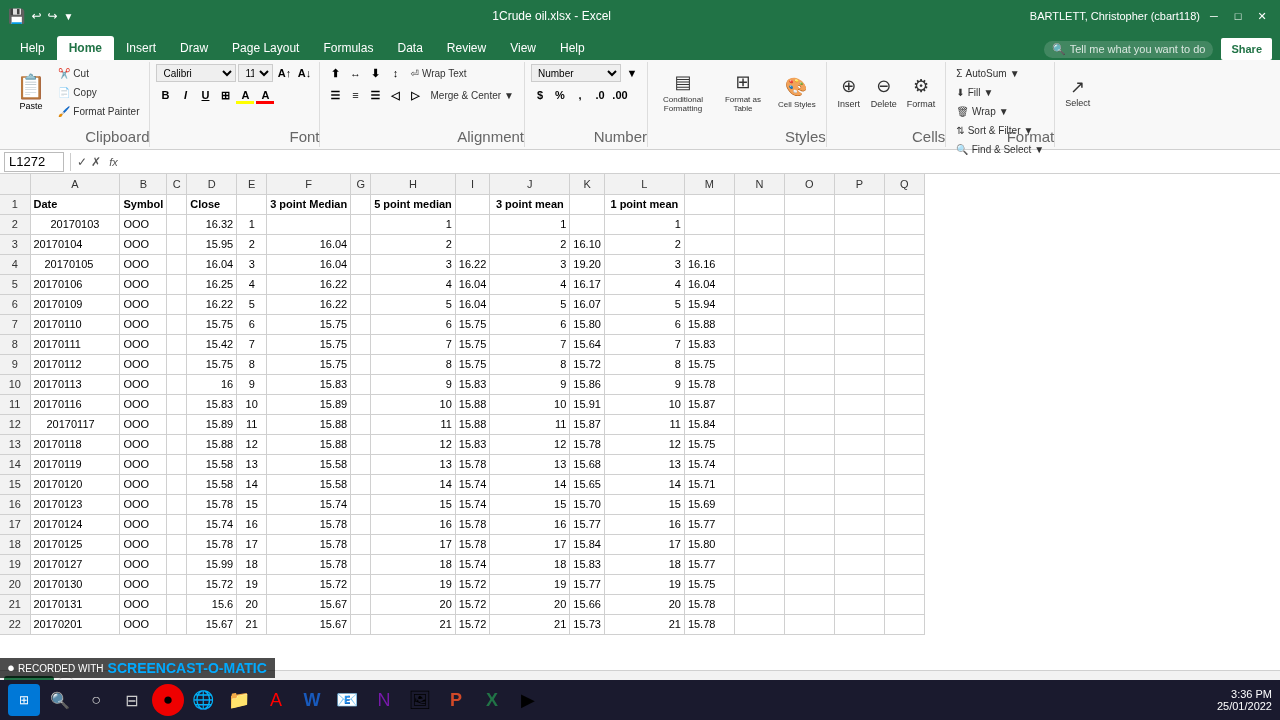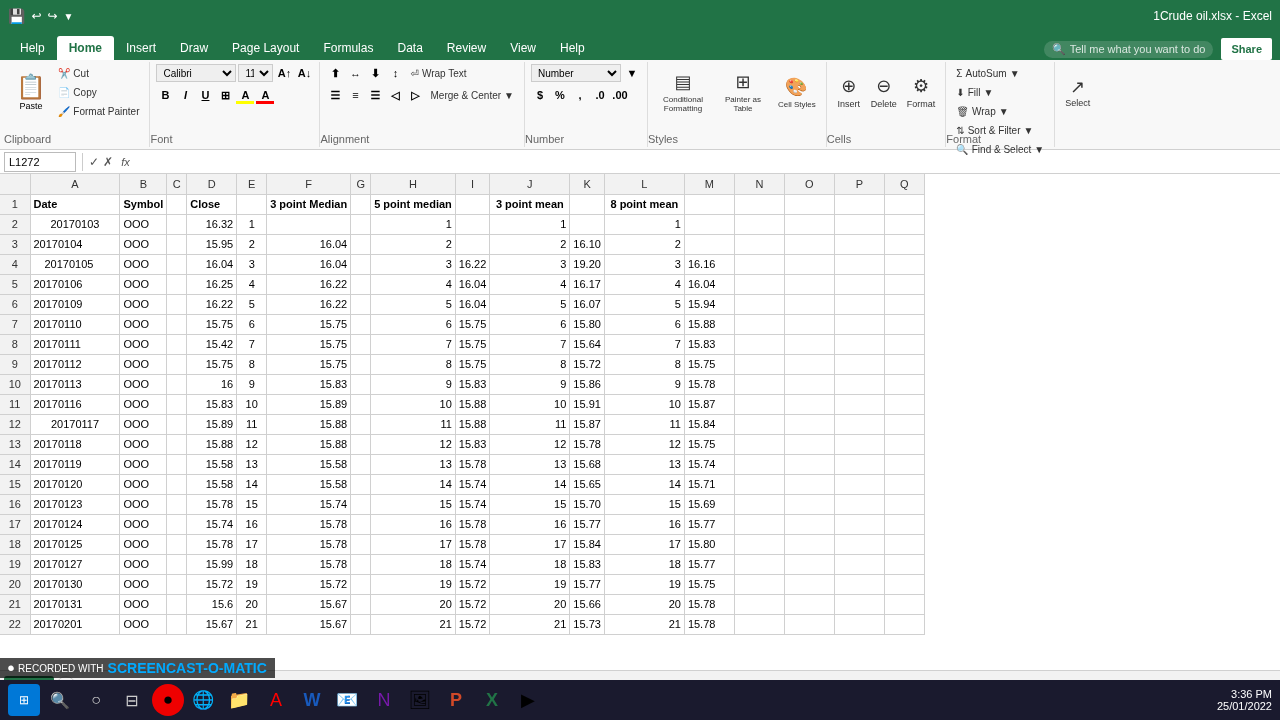--- a/index.html
+++ b/index.html
@@ -59,27 +59,27 @@
       display: flex;
       flex-direction: column;
       align-items: flex-start;
       border-right: 1px solid #ddd;
       padding: 2px 6px;
       min-width: fit-content;
       position: relative;
     }
     .ribbon-group:last-child { border-right: none; }
     .ribbon-group-label {
-      font-size: 11px;
+      font-size: 15px;
       color: #666;
       position: absolute;
       bottom: 2px;
       left: 0;
       right: 0;
-      text-align: left;
+      text-align: right;
     }
     .ribbon-group-content {
       display: flex;
       align-items: flex-start;
       gap: 2px;
       flex: 1;
       padding-bottom: 14px;
     }
     .ribbon-btn {
       display: flex;
@@ -235,20 +235,26 @@
 <body>
 
 <div id="title-bar">
   <div class="left">
     <span style="font-size:14px;">💾</span>
     <span style="font-size:12px;">↩</span>
     <span style="font-size:12px;">↪</span>
     <span style="font-size:10px;">▼</span>
   </div>
   <div class="center">1Crude oil.xlsx  -  Excel</div>
+  <div class="right">
+    <span style="font-size:11px;">BARTLETT, Christopher (cbart118)</span>
+    <span class="win-btn">─</span>
+    <span class="win-btn">□</span>
+    <span class="win-btn">✕</span>
+  </div>
 </div>
 
 <div id="ribbon-tabs">
   <div class="ribbon-tab">Help</div>
   <div class="ribbon-tab active">Home</div>
   <div class="ribbon-tab">Insert</div>
   <div class="ribbon-tab">Draw</div>
   <div class="ribbon-tab">Page Layout</div>
   <div class="ribbon-tab">Formulas</div>
   <div class="ribbon-tab">Data</div>
@@ -365,21 +371,21 @@
   </div>
 
   <div class="ribbon-group">
     <div class="ribbon-group-content">
       <div class="ribbon-btn">
         <div class="ribbon-btn-icon">▤</div>
         <div style="font-size:8px;text-align:center;white-space:normal;max-width:50px;">Conditional Formatting</div>
       </div>
       <div class="ribbon-btn">
         <div class="ribbon-btn-icon">⊞</div>
-        <div style="font-size:8px;text-align:center;white-space:normal;max-width:50px;">Painter as Table</div>
+        <div style="font-size:8px;text-align:center;white-space:normal;max-width:50px;">Format as Table</div>
       </div>
       <div class="ribbon-btn">
         <div class="ribbon-btn-icon">🎨</div>
         <div style="font-size:8px;text-align:center;white-space:normal;max-width:40px;">Cell Styles</div>
       </div>
     </div>
     <div class="ribbon-group-label">Styles</div>
   </div>
 
   <div class="ribbon-group">
@@ -435,21 +441,21 @@
     <div class="ribbon-group-content">
       <div class="ribbon-btn" style="height:56px;justify-content:center;align-items:center;flex-direction:column;">
         <div style="font-size:18px;">↗</div>
         <div style="font-size:9px;">Select</div>
       </div>
     </div>
   </div>
 </div>
 
 <div id="formula-bar">
-  <input type="text" id="cell-ref" value="L1272" style="width: 72px; border: 1px solid rgb(187, 187, 187); padding: 1px 4px; font-size: 11px; height: 20px;">
+  <input type="text" id="cell-ref" value="L1272" style="width: 60px; border: 1px solid rgb(187, 187, 187); padding: 1px 4px; font-size: 13px; height: 20px;">
   <div class="formula-divider"></div>
   <span style="font-size:12px;color:#555;cursor:pointer;">✓</span>
   <span style="font-size:12px;color:#555;cursor:pointer;">✗</span>
   <span class="fx-btn">fx</span>
   <input type="text" id="formula-input" style="flex: 1 1 0%; border: none; outline: none; font-size: 11px; padding: 0px 4px;">
 </div>
 
 <div id="sheet-area">
   <div id="grid-container" style="overflow:auto;height:100%;position:relative;">
     <table class="grid" style="border-collapse:collapse;font-size:11px;">
@@ -483,21 +489,21 @@
           <td style="width:40px;border-right:1px solid #d0d0d0;border-bottom:1px solid #d0d0d0;padding:1px 3px;font-weight:bold;">Symbol</td>
           <td style="width:20px;border-right:1px solid #d0d0d0;border-bottom:1px solid #d0d0d0;padding:1px 3px;"></td>
           <td style="width:50px;border-right:1px solid #d0d0d0;border-bottom:1px solid #d0d0d0;padding:1px 3px;font-weight:bold;">Close</td>
           <td style="width:30px;border-right:1px solid #d0d0d0;border-bottom:1px solid #d0d0d0;padding:1px 3px;"></td>
           <td style="width:80px;border-right:1px solid #d0d0d0;border-bottom:1px solid #d0d0d0;padding:1px 3px;font-weight:bold;text-align:center;">3 point Median</td>
           <td style="width:20px;border-right:1px solid #d0d0d0;border-bottom:1px solid #d0d0d0;padding:1px 3px;"></td>
           <td style="width:80px;border-right:1px solid #d0d0d0;border-bottom:1px solid #d0d0d0;padding:1px 3px;font-weight:bold;text-align:center;">5 point median</td>
           <td style="width:20px;border-right:1px solid #d0d0d0;border-bottom:1px solid #d0d0d0;padding:1px 3px;"></td>
           <td style="width:80px;border-right:1px solid #d0d0d0;border-bottom:1px solid #d0d0d0;padding:1px 3px;font-weight:bold;text-align:center;">3 point mean</td>
           <td style="width:20px;border-right:1px solid #d0d0d0;border-bottom:1px solid #d0d0d0;padding:1px 3px;"></td>
-          <td style="width:80px;border-right:1px solid #d0d0d0;border-bottom:1px solid #d0d0d0;padding:1px 3px;font-weight:bold;text-align:center;">8 point mean</td>
+          <td style="width:80px;border-right:1px solid #d0d0d0;border-bottom:1px solid #d0d0d0;padding:1px 3px;font-weight:bold;text-align:center;">1 point mean</td>
           <td style="width:50px;border-right:1px solid #d0d0d0;border-bottom:1px solid #d0d0d0;padding:1px 3px;"></td>
           <td style="width:50px;border-right:1px solid #d0d0d0;border-bottom:1px solid #d0d0d0;padding:1px 3px;"></td>
           <td style="width:50px;border-right:1px solid #d0d0d0;border-bottom:1px solid #d0d0d0;padding:1px 3px;"></td>
           <td style="width:50px;border-right:1px solid #d0d0d0;border-bottom:1px solid #d0d0d0;padding:1px 3px;"></td>
           <td style="width:40px;border-right:1px solid #d0d0d0;border-bottom:1px solid #d0d0d0;padding:1px 3px;"></td>
         </tr>
       <tr>
             <td class="row-num">2</td>
             <td style="width: 75px; text-align: left; border-right: 1px solid rgb(208, 208, 208); border-bottom: 1px solid rgb(208, 208, 208); padding: 1px 20px; height: 20px; white-space: nowrap; overflow: hidden;">20170103</td>
             <td style="width: 40px; text-align: left; border-right: 1px solid rgb(208, 208, 208); border-bottom: 1px solid rgb(208, 208, 208); padding: 1px 3px; height: 20px; white-space: nowrap; overflow: hidden;">OOO</td>
@@ -692,21 +698,21 @@
             <td style="width: 20px; text-align: left; border-right: 1px solid rgb(208, 208, 208); border-bottom: 1px solid rgb(208, 208, 208); padding: 1px 3px; height: 20px; white-space: nowrap; overflow: hidden; position: relative;">15.91</td>
             <td style="width: 80px; text-align: right; border-right: 1px solid rgb(208, 208, 208); border-bottom: 1px solid rgb(208, 208, 208); padding: 1px 3px; height: 20px; white-space: nowrap; overflow: hidden;">10</td>
             <td style="width: 50px; text-align: left; border-right: 1px solid rgb(208, 208, 208); border-bottom: 1px solid rgb(208, 208, 208); padding: 1px 3px; height: 20px; white-space: nowrap; overflow: hidden;">15.87</td>
             <td style="width: 50px; text-align: left; border-right: 1px solid rgb(208, 208, 208); border-bottom: 1px solid rgb(208, 208, 208); padding: 1px 3px; height: 20px; white-space: nowrap; overflow: hidden;"></td>
             <td style="width: 50px; text-align: left; border-right: 1px solid rgb(208, 208, 208); border-bottom: 1px solid rgb(208, 208, 208); padding: 1px 3px; height: 20px; white-space: nowrap; overflow: hidden;"></td>
             <td style="width: 50px; text-align: left; border-right: 1px solid rgb(208, 208, 208); border-bottom: 1px solid rgb(208, 208, 208); padding: 1px 3px; height: 20px; white-space: nowrap; overflow: hidden;"></td>
             <td style="width: 40px; text-align: left; border-right: 1px solid rgb(208, 208, 208); border-bottom: 1px solid rgb(208, 208, 208); padding: 1px 3px; height: 20px; white-space: nowrap; overflow: hidden;"></td>
           </tr>
           <tr>
             <td class="row-num">12</td>
-            <td style="width: 75px; text-align: center; border-right: 1px solid rgb(208, 208, 208); border-bottom: 1px solid rgb(208, 208, 208); padding: 1px 6px; height: 20px; white-space: nowrap; overflow: hidden;">20170117</td>
+            <td style="width: 75px; text-align: left; border-right: 1px solid rgb(208, 208, 208); border-bottom: 1px solid rgb(208, 208, 208); padding: 1px 16px; height: 20px; white-space: nowrap; overflow: hidden;">20170117</td>
             <td style="width: 40px; text-align: left; border-right: 1px solid rgb(208, 208, 208); border-bottom: 1px solid rgb(208, 208, 208); padding: 1px 3px; height: 20px; white-space: nowrap; overflow: hidden;">OOO</td>
             <td style="width: 20px; text-align: left; border-right: 1px solid rgb(208, 208, 208); border-bottom: 1px solid rgb(208, 208, 208); padding: 1px 3px; height: 20px; white-space: nowrap; overflow: hidden;"></td>
             <td style="width: 50px; text-align: right; border-right: 1px solid rgb(208, 208, 208); border-bottom: 1px solid rgb(208, 208, 208); padding: 1px 3px; height: 20px; white-space: nowrap; overflow: hidden;">15.89</td>
             <td style="width: 30px; text-align: center; border-right: 1px solid rgb(208, 208, 208); border-bottom: 1px solid rgb(208, 208, 208); padding: 1px 3px; height: 20px; white-space: nowrap; overflow: hidden; position: relative;">11</td>
             <td style="width: 80px; text-align: right; border-right: 1px solid rgb(208, 208, 208); border-bottom: 1px solid rgb(208, 208, 208); padding: 1px 3px; height: 20px; white-space: nowrap; overflow: hidden;">15.88</td>
             <td style="width: 20px; text-align: left; border-right: 1px solid rgb(208, 208, 208); border-bottom: 1px solid rgb(208, 208, 208); padding: 1px 3px; height: 20px; white-space: nowrap; overflow: hidden;"></td>
             <td style="width: 80px; text-align: right; border-right: 1px solid rgb(208, 208, 208); border-bottom: 1px solid rgb(208, 208, 208); padding: 1px 3px; height: 20px; white-space: nowrap; overflow: hidden;">11</td>
             <td style="width: 20px; text-align: left; border-right: 1px solid rgb(208, 208, 208); border-bottom: 1px solid rgb(208, 208, 208); padding: 1px 3px; height: 20px; white-space: nowrap; overflow: hidden; position: relative;">15.88</td>
             <td style="width: 80px; text-align: right; border-right: 1px solid rgb(208, 208, 208); border-bottom: 1px solid rgb(208, 208, 208); padding: 1px 3px; height: 20px; white-space: nowrap; overflow: hidden;">11</td>
             <td style="width: 20px; text-align: left; border-right: 1px solid rgb(208, 208, 208); border-bottom: 1px solid rgb(208, 208, 208); padding: 1px 3px; height: 20px; white-space: nowrap; overflow: hidden; position: relative;">15.87</td>

